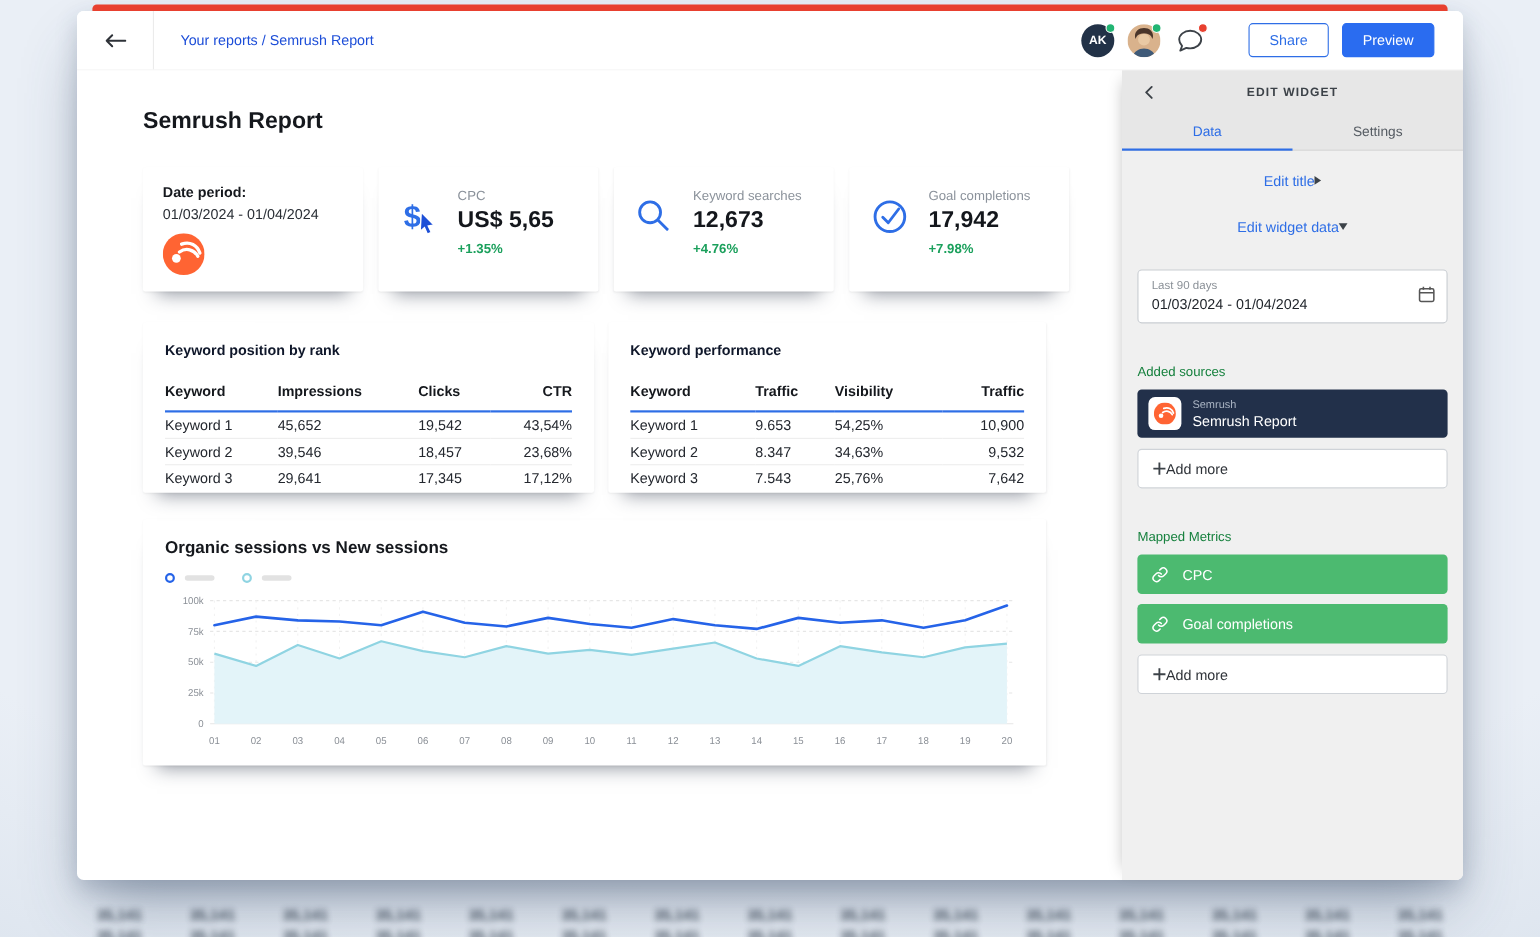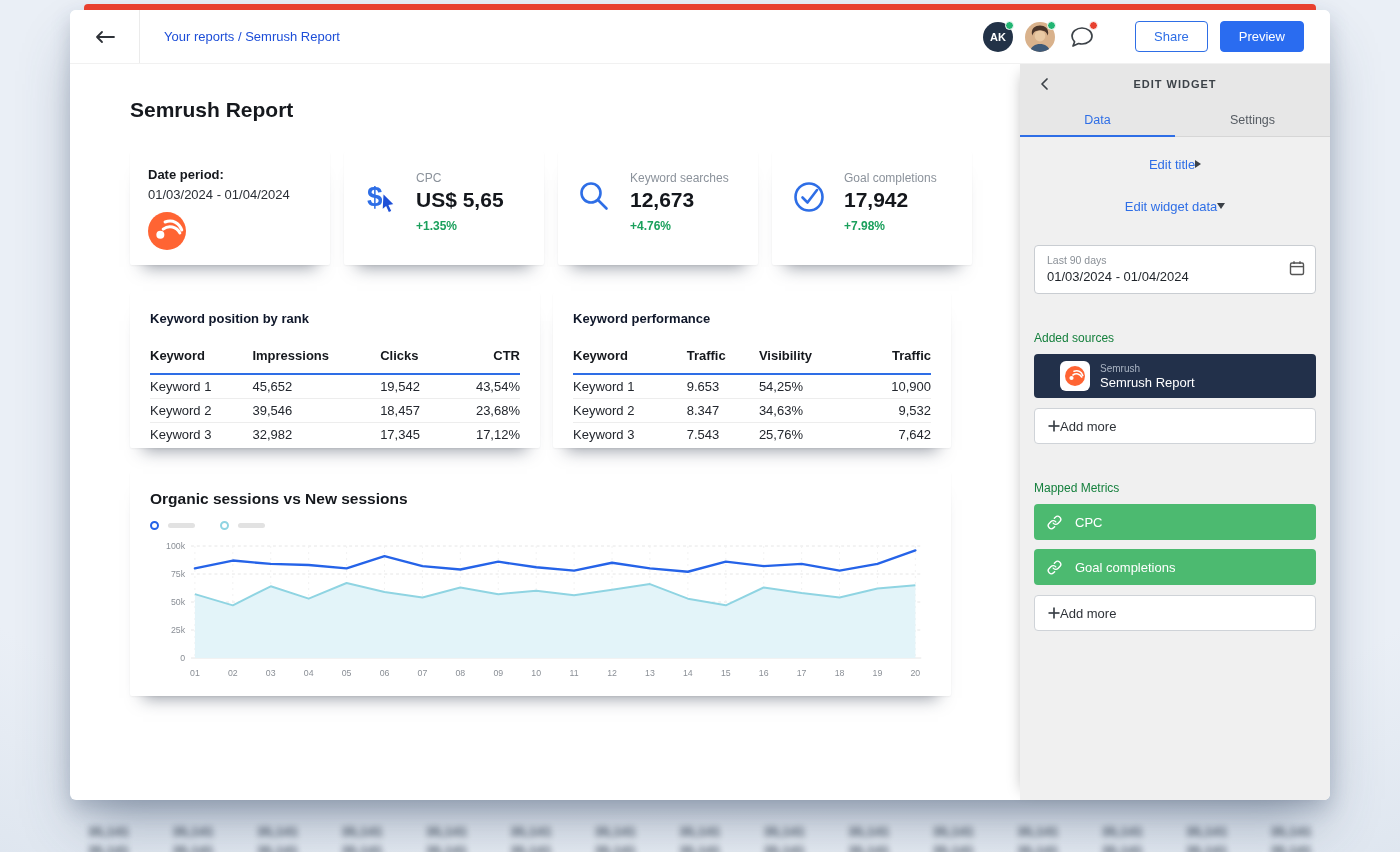--- a/index.html
+++ b/index.html
@@ -92,21 +92,21 @@
   .panel-body { padding:6px 14px 14px; }
   .panel-row { display:flex; align-items:center; justify-content:center; height:42px; cursor:pointer; }
   .panel-link { color:#2e6ee6; font-size:13px; }
   .tri-right { width:0; height:0; border-left:6px solid #3c4248; border-top:4px solid transparent; border-bottom:4px solid transparent; }
   .tri-down { width:0; height:0; border-top:6px solid #3c4248; border-left:4px solid transparent; border-right:4px solid transparent; }
   .date-box { position:relative; background:#fff; border:1px solid #c9cdd2; border-radius:4px; padding:8px 36px 9px 12px; margin-top:18px; cursor:pointer; }
   .date-preset { font-size:10.5px; color:#8a9097; }
   .date-box .date-val { font-size:13px; color:#1e2329; margin-top:3px; }
   .cal-icon { position:absolute; right:10px; top:50%; transform:translateY(-50%); }
   .section-label { font-size:12px; color:#15803d; margin-top:37px; }
-  .source-card { margin-top:9px; background:#22304a; border-radius:4px; padding:7px 26px; display:flex; align-items:center; gap:10px; cursor:pointer; }
+  .source-card { margin-top:9px; background:#22304a; border-radius:4px; padding:7px 10px; display:flex; align-items:center; gap:10px; cursor:pointer; }
   .source-icon { width:30px; height:30px; background:#fff; border-radius:6px; display:flex; align-items:center; justify-content:center; }
   .source-provider { font-size:10px; color:#aab4c3; }
   .source-name { font-size:13px; color:#fff; margin-top:1px; }
   .add-more { margin-top:10px; width:100%; height:36px; background:#fff; border:1px solid #cfd3d8; border-radius:4px;
     display:flex; align-items:center; padding:0 13px; font-size:13px; color:#2e3238; cursor:pointer; font-family:inherit; }
   .metric-btn { margin-top:9px; width:100%; height:36px; background:#4cba70; border:none; border-radius:4px;
     display:flex; align-items:center; gap:13px; padding:0 13px; font-size:13px; color:#fff; cursor:pointer; font-family:inherit; }
 </style>
 </head>
 <body>
@@ -277,21 +277,21 @@
                     <td class="num-right">43,54%</td>
                   </tr>
                   <tr>
                     <td>Keyword 2</td>
                     <td>39,546</td>
                     <td>18,457</td>
                     <td class="num-right">23,68%</td>
                   </tr>
                   <tr>
                     <td>Keyword 3</td>
-                    <td>32,982</td>
+                    <td>29,641</td>
                     <td>17,345</td>
                     <td class="num-right">17,12%</td>
                   </tr>
                 </tbody>
             </table>
           </div>
           <div class="table-card t-right">
             <h2>Keyword performance</h2>
             <table>
               <thead>

